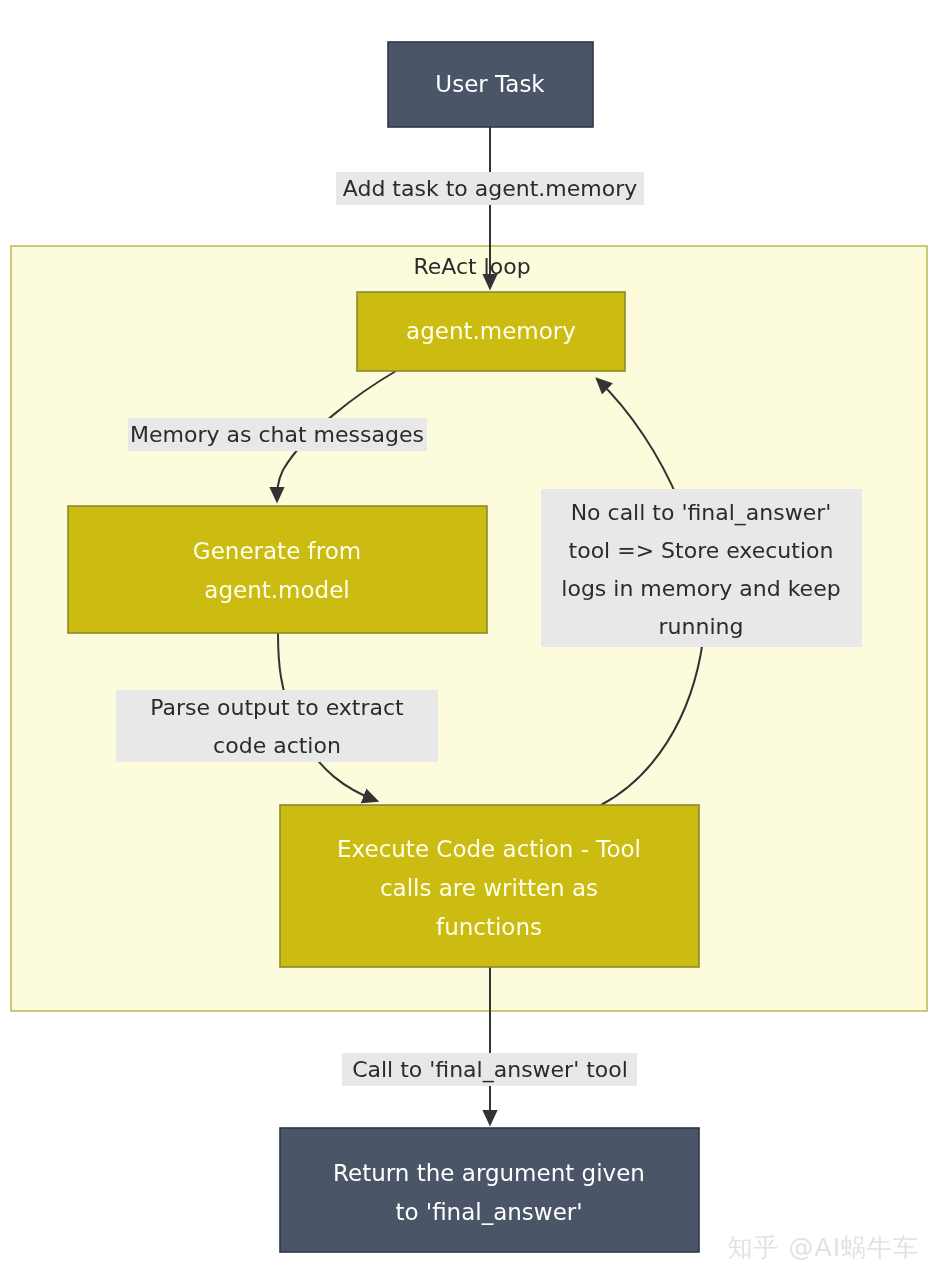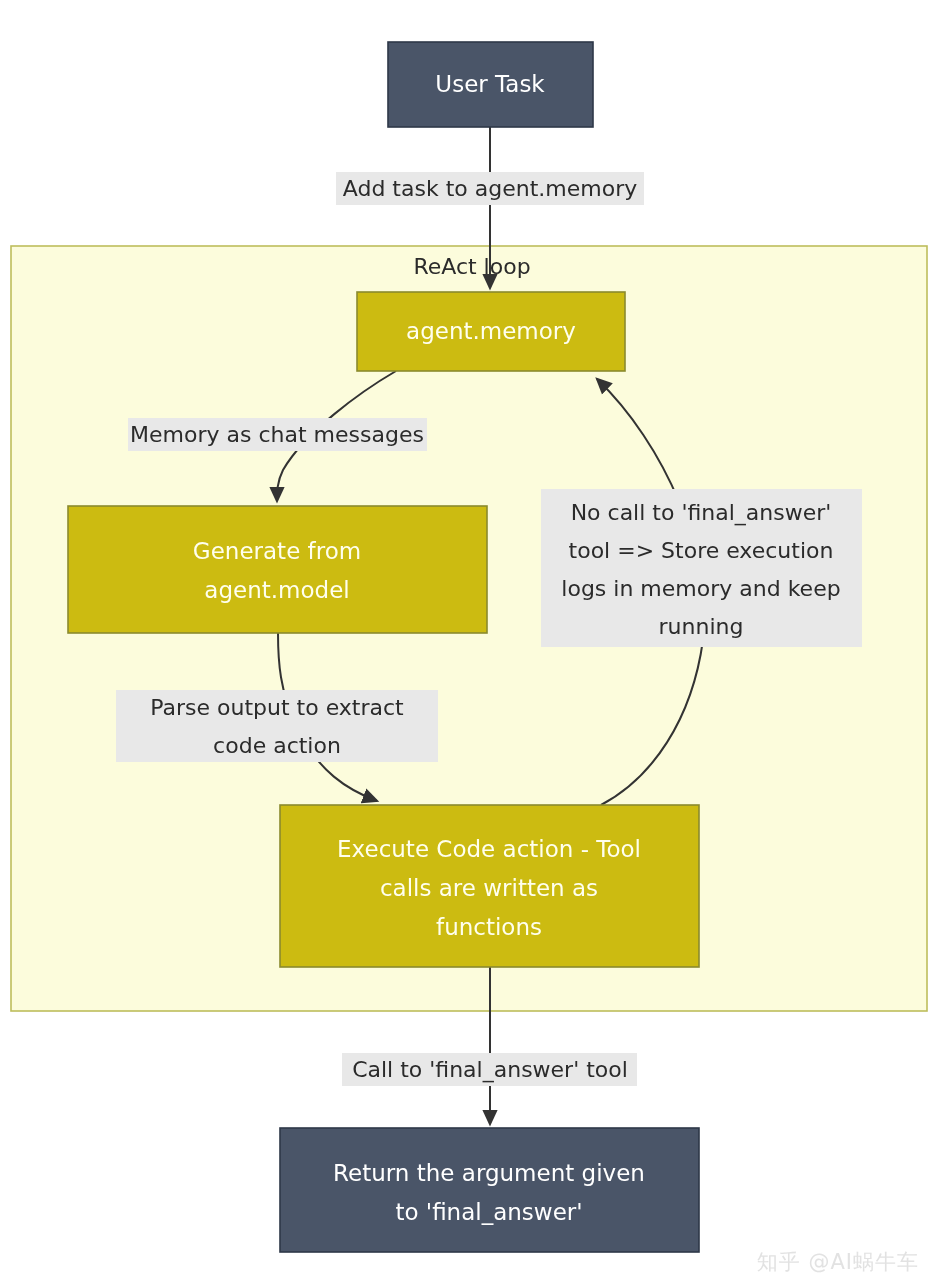--- a/index.html
+++ b/index.html
@@ -51,23 +51,23 @@
     dominant-baseline: middle;
   }
   .edge-path {
     fill: none;
     stroke: #333333;
     stroke-width: 2;
   }
   .watermark {
     position: absolute;
     right: 18px;
-    bottom: 4px;
+    bottom: 16px;
     font-family: "DejaVu Sans", sans-serif;
-    font-size: 21px;
+    font-size: 25px;
     color: #e2e2e2;
     letter-spacing: 1px;
     user-select: none;
     white-space: nowrap;
   }
 </style>
 </head>
 <body>
 
 <div id="stage">

